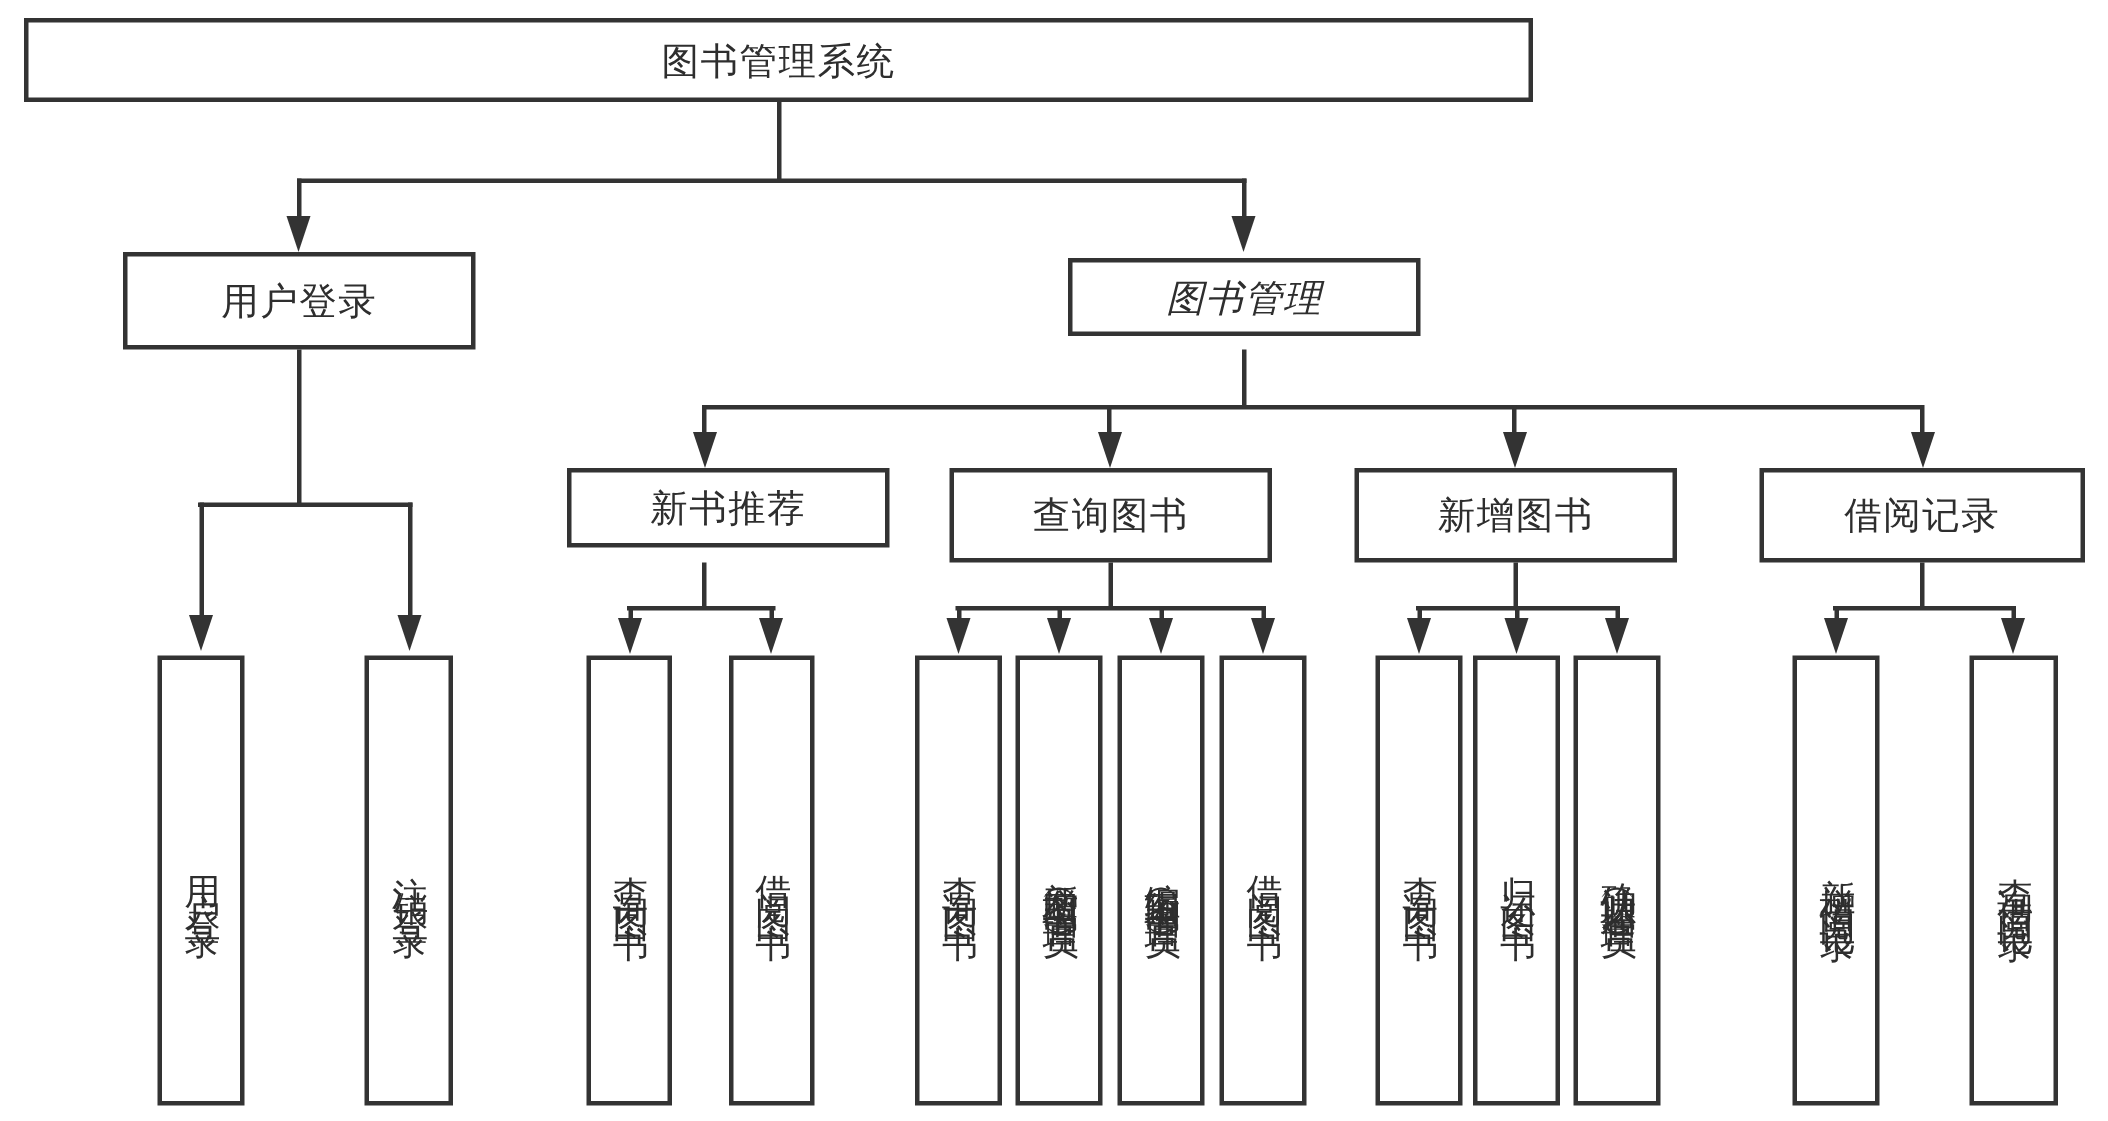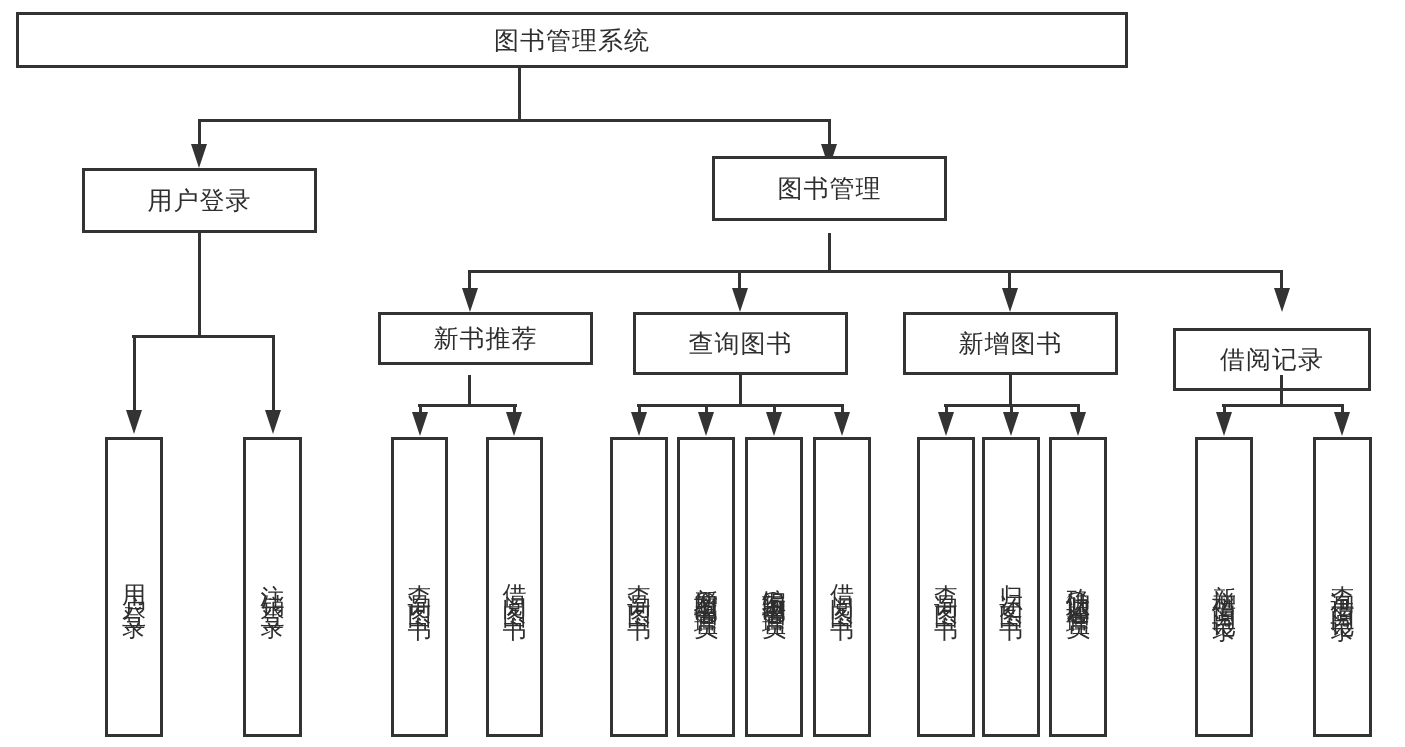--- a/index.html
+++ b/index.html
@@ -29,47 +29,47 @@
   .watermark{
     position:absolute;left:1183px;top:714px;font-size:19px;letter-spacing:1px;
     color:#b3b6ba;z-index:10;white-space:nowrap;
   }
 </style>
 </head>
 <body>
 
 <div id="stage">
 
-  <div class="box" style="left:16px;top:12px;width:1112px;height:56px;">图书管理系统</div>
+  <div class="box" style="left:16px;top:12px;width:1006px;height:56px;">图书管理系统</div>
 
   <i class="v" style="left:518px;top:68px;height:53px;"></i>
   <i class="h" style="left:198px;top:119px;width:633px;"></i>
   <i class="v" style="left:198px;top:119px;height:28px;"></i>
   <i class="a" style="left:191px;top:144px;"></i>
   <i class="v" style="left:828px;top:119px;height:28px;"></i>
   <i class="a" style="left:821px;top:144px;"></i>
 
   <div class="box" style="left:82px;top:168px;width:235px;height:65px;">用户登录</div>
-  <div class="box" style="left:712px;top:156px;width:235px;height:65px;">图书管理</div>
+  <div class="box" style="left:712px;top:172px;width:235px;height:52px;font-style:italic;">图书管理</div>
 
   <i class="v" style="left:828px;top:233px;height:39px;"></i>
   <i class="h" style="left:468px;top:270px;width:814px;"></i>
   <i class="v" style="left:468px;top:270px;height:22px;"></i>
   <i class="a" style="left:462px;top:288px;"></i>
   <i class="v" style="left:738px;top:270px;height:22px;"></i>
   <i class="a" style="left:732px;top:288px;"></i>
   <i class="v" style="left:1008px;top:270px;height:22px;"></i>
   <i class="a" style="left:1002px;top:288px;"></i>
   <i class="v" style="left:1280px;top:270px;height:22px;"></i>
   <i class="a" style="left:1274px;top:288px;"></i>
 
   <div class="box" style="left:378px;top:312px;width:215px;height:53px;">新书推荐</div>
   <div class="box" style="left:633px;top:312px;width:215px;height:63px;">查询图书</div>
   <div class="box" style="left:903px;top:312px;width:215px;height:63px;">新增图书</div>
-  <div class="box" style="left:1173px;top:312px;width:198px;height:63px;margin-top:16px;">借阅记录</div>
+  <div class="box" style="left:1173px;top:312px;width:217px;height:63px;">借阅记录</div>
 
   <i class="v" style="left:198px;top:233px;height:104px;"></i>
   <i class="h" style="left:132px;top:335px;width:143px;"></i>
   <i class="v" style="left:133px;top:335px;height:76px;"></i>
   <i class="a" style="left:126px;top:410px;"></i>
   <i class="v" style="left:272px;top:335px;height:76px;"></i>
   <i class="a" style="left:265px;top:410px;"></i>
 
   <i class="v" style="left:468px;top:375px;height:31px;"></i>
   <i class="h" style="left:418px;top:404px;width:99px;"></i>

